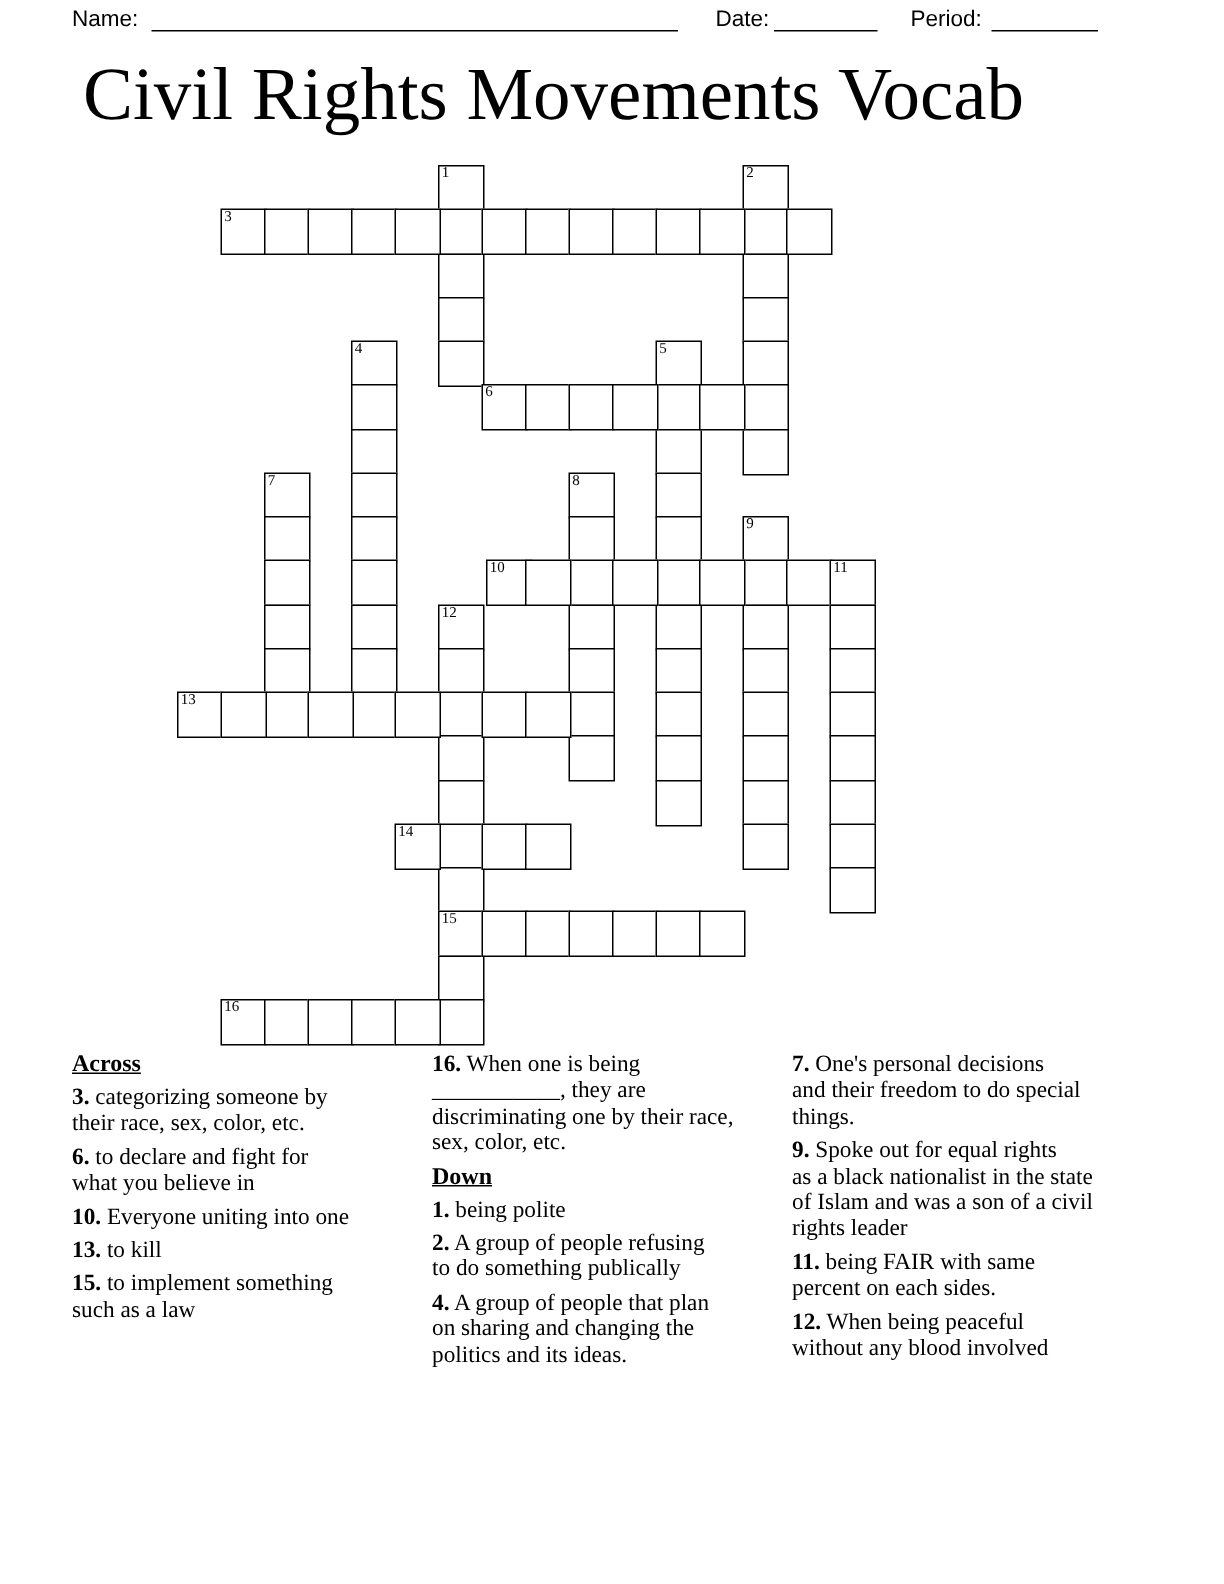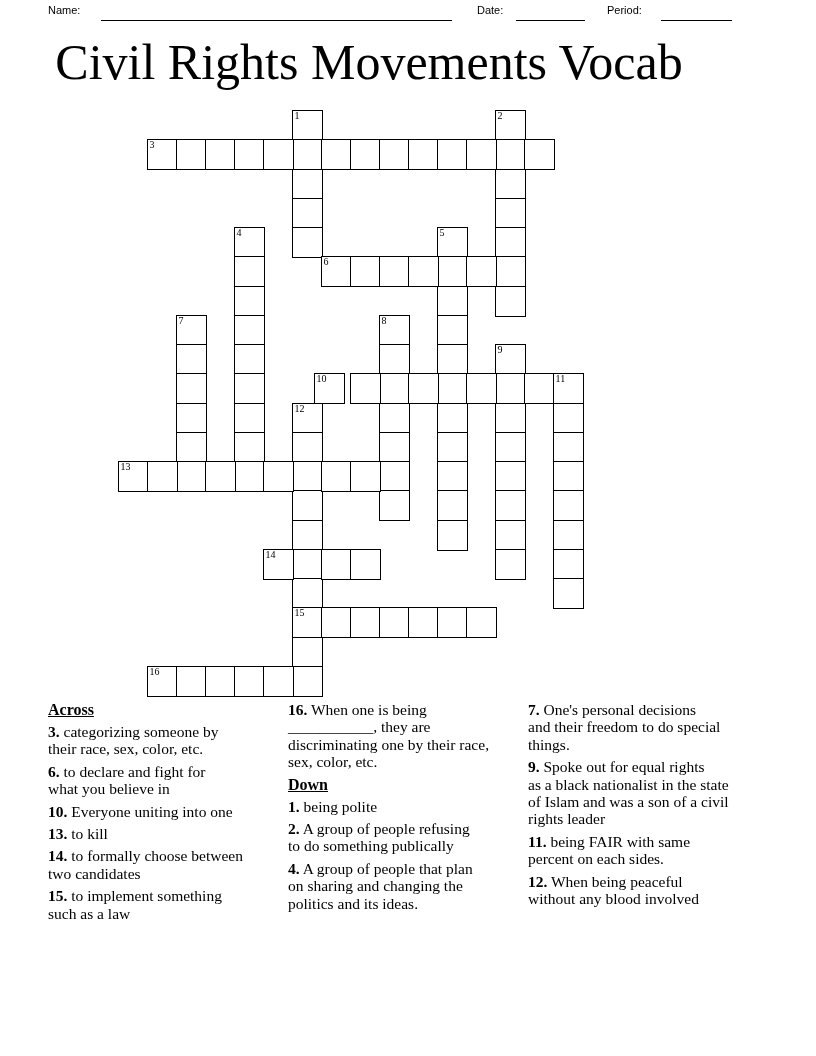--- a/index.html
+++ b/index.html
@@ -8,21 +8,21 @@
     position: relative;
     background: #ffffff;
     font-family: "Liberation Serif", serif;
     color: #000;
   }
 
   
   .hdr-label {
     position: absolute;
     font-family: "Liberation Sans", sans-serif;
-    font-size: 11px;
+    font-size: 15px;
     top: 4px;
     white-space: nowrap;
   }
   .blank-line {
     position: absolute;
     top: 20px;
     height: 0;
     border-bottom: 1.6px solid #000;
   }
   #name-label   { left: 48px; }
@@ -181,21 +181,21 @@
     <div class="cell" style="left: 377px; top: 234px;">
       <span class="num">9</span>
     </div>
     <div class="cell" style="left: 377px; top: 263.25px;"></div>
     <div class="cell" style="left: 377px; top: 292.5px;"></div>
     <div class="cell" style="left: 377px; top: 321.75px;"></div>
     <div class="cell" style="left: 377px; top: 351px;"></div>
     <div class="cell" style="left: 377px; top: 380.25px;"></div>
     <div class="cell" style="left: 377px; top: 409.5px;"></div>
     <div class="cell" style="left: 377px; top: 438.75px;"></div>
-    <div class="cell" style="left: 196px; top: 263.25px; text-align: right;">
+    <div class="cell" style="left: 206px; top: 263.25px; text-align: right;">
       <span class="num">10</span>
     </div>
     <div class="cell" style="left: 232px; top: 263.25px;"></div>
     <div class="cell" style="left: 290px; top: 263.25px;"></div>
     <div class="cell" style="left: 348px; top: 263.25px;"></div>
     <div class="cell" style="left: 406px; top: 263.25px;"></div>
     <div class="cell" style="left: 435px; top: 263.25px;">
       <span class="num">11</span>
     </div>
     <div class="cell" style="left: 435px; top: 292.5px;"></div>
@@ -248,22 +248,20 @@
   </div>
 
 <div class="clue-col" id="clue-col-1">
   <div class="clue-heading">Across</div>
   <div class="clue"><b class="cnum">3.</b> <span class="txt">categorizing someone by
 their race, sex, color, etc.</span></div>
   <div class="clue"><b class="cnum">6.</b> <span class="txt">to declare and fight for
 what you believe in</span></div>
   <div class="clue"><b class="cnum">10.</b> <span class="txt">Everyone uniting into one</span></div>
   <div class="clue"><b class="cnum">13.</b> <span class="txt">to kill</span></div>
-  <div class="clue"><b class="cnum">14.</b> <span class="txt">to formally choose between
-two candidates</span></div>
   <div class="clue"><b class="cnum">15.</b> <span class="txt">to implement something
 such as a law</span></div>
 </div>
 
 <div class="clue-col" id="clue-col-2">
   <div class="clue"><b class="cnum">16.</b> <span class="txt">When one is being
 ___________, they are
 discriminating one by their race,
 sex, color, etc.</span></div>
   <div class="clue-heading">Down</div>

